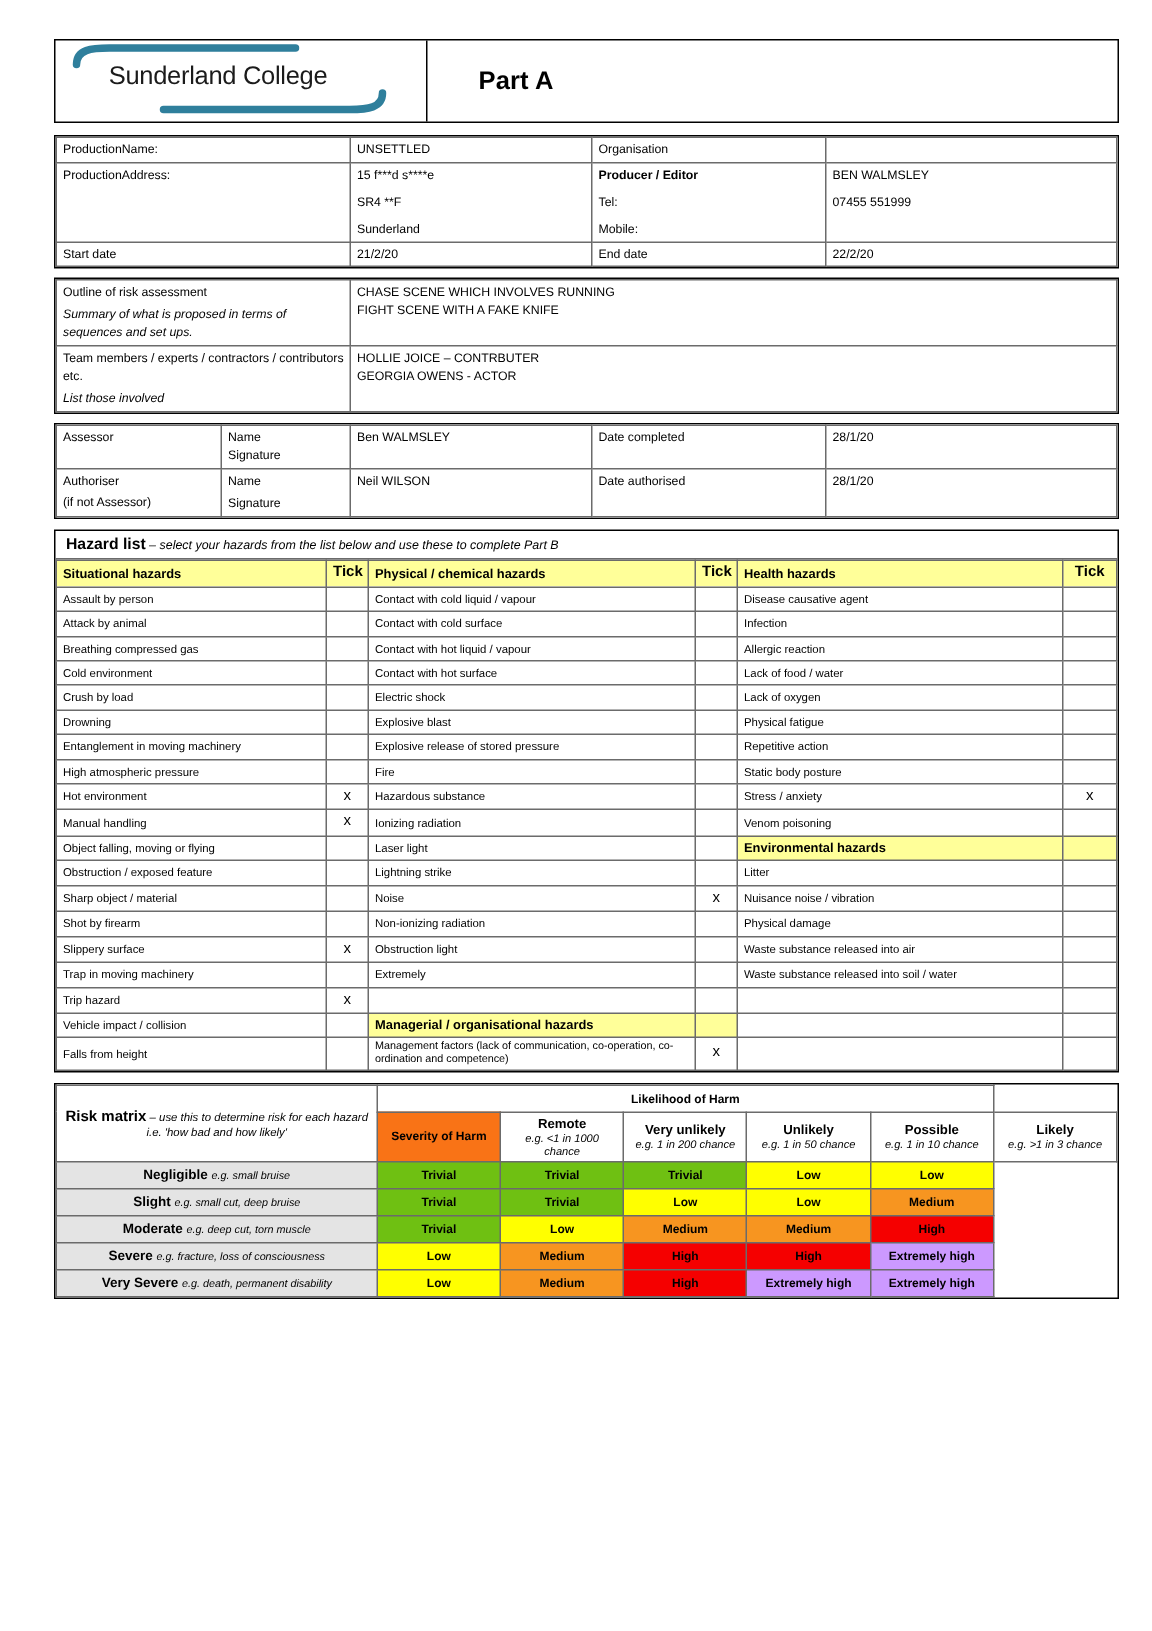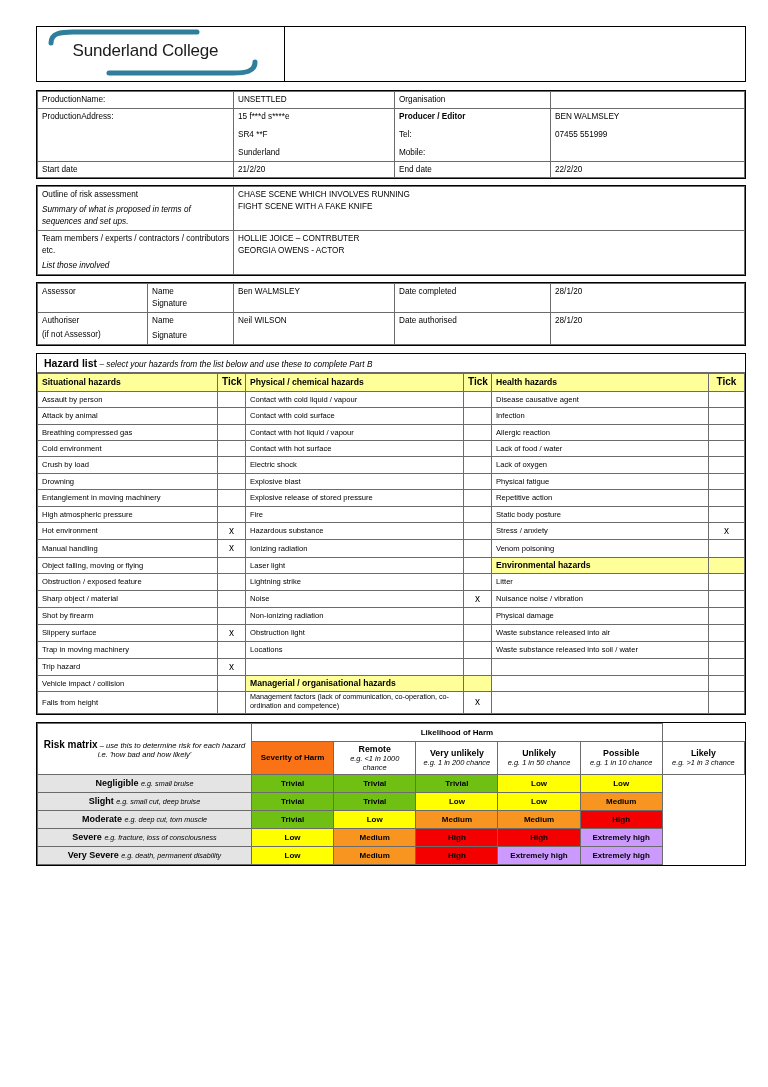--- a/index.html
+++ b/index.html
@@ -142,20 +142,21 @@
     <div class="logo-cell">
       <div class="logo-wrap">
         <svg width="232" height="50" viewBox="0 0 232 50">
           <path d="M4 14 C4 4, 14 3, 26 3 L150 3" fill="none" stroke="#2f7f9c" stroke-width="5" stroke-linecap="round"></path>
           <path d="M62 44 L186 44 C198 44, 208 43, 208 33" fill="none" stroke="#2f7f9c" stroke-width="5" stroke-linecap="round"></path>
         </svg>
         <div class="logo-text">Sunderland College</div>
       </div>
     </div>
     <div class="title-cell">
+      <div class="t">Part A</div>
     </div>
   </div>
 
   <div class="infotable" style="margin-top:8px;">
     <table class="grid">
       <colgroup>
         <col style="width:196px">
           <col style="width:161px">
         <col style="width:156px">
           <col style="width:none">
@@ -402,21 +403,21 @@
             <td>Slippery surface</td>
             <td class="tick">x</td>
             <td>Obstruction light</td>
             <td class="tick"></td>
             <td>Waste substance released into air</td>
             <td class="tick"></td>
           </tr>
           <tr>
             <td>Trap in moving machinery</td>
             <td class="tick"></td>
-            <td>Locations</td>
+            <td>Extremely</td>
             <td class="tick"></td>
             <td>Waste substance released into soil / water</td>
             <td class="tick"></td>
           </tr>
           <tr>
             <td>Trip hazard</td>
             <td class="tick">x</td>
             <td></td>
             <td class="tick"></td>
             <td></td>

